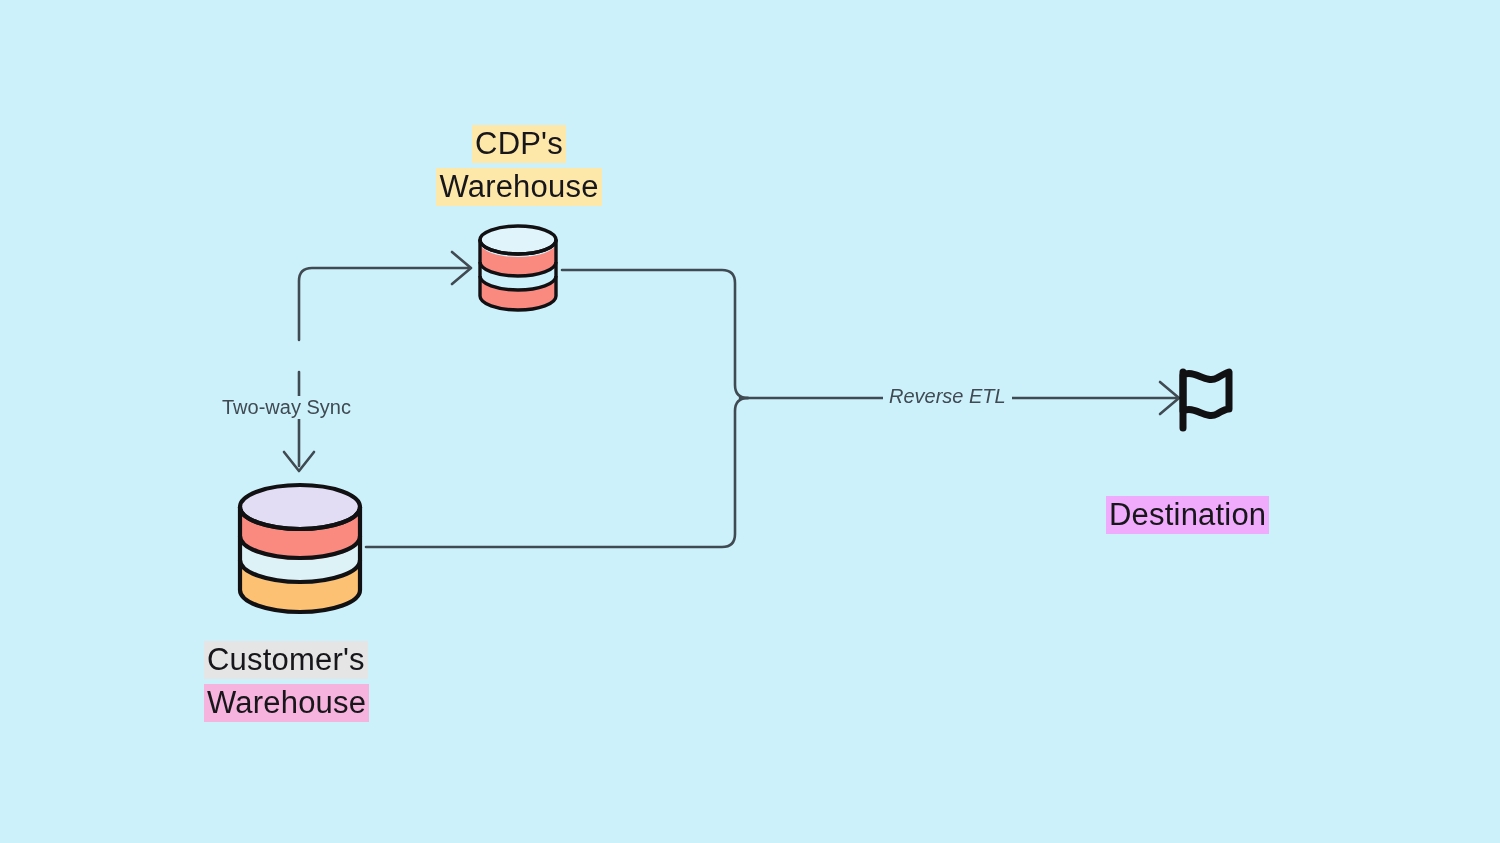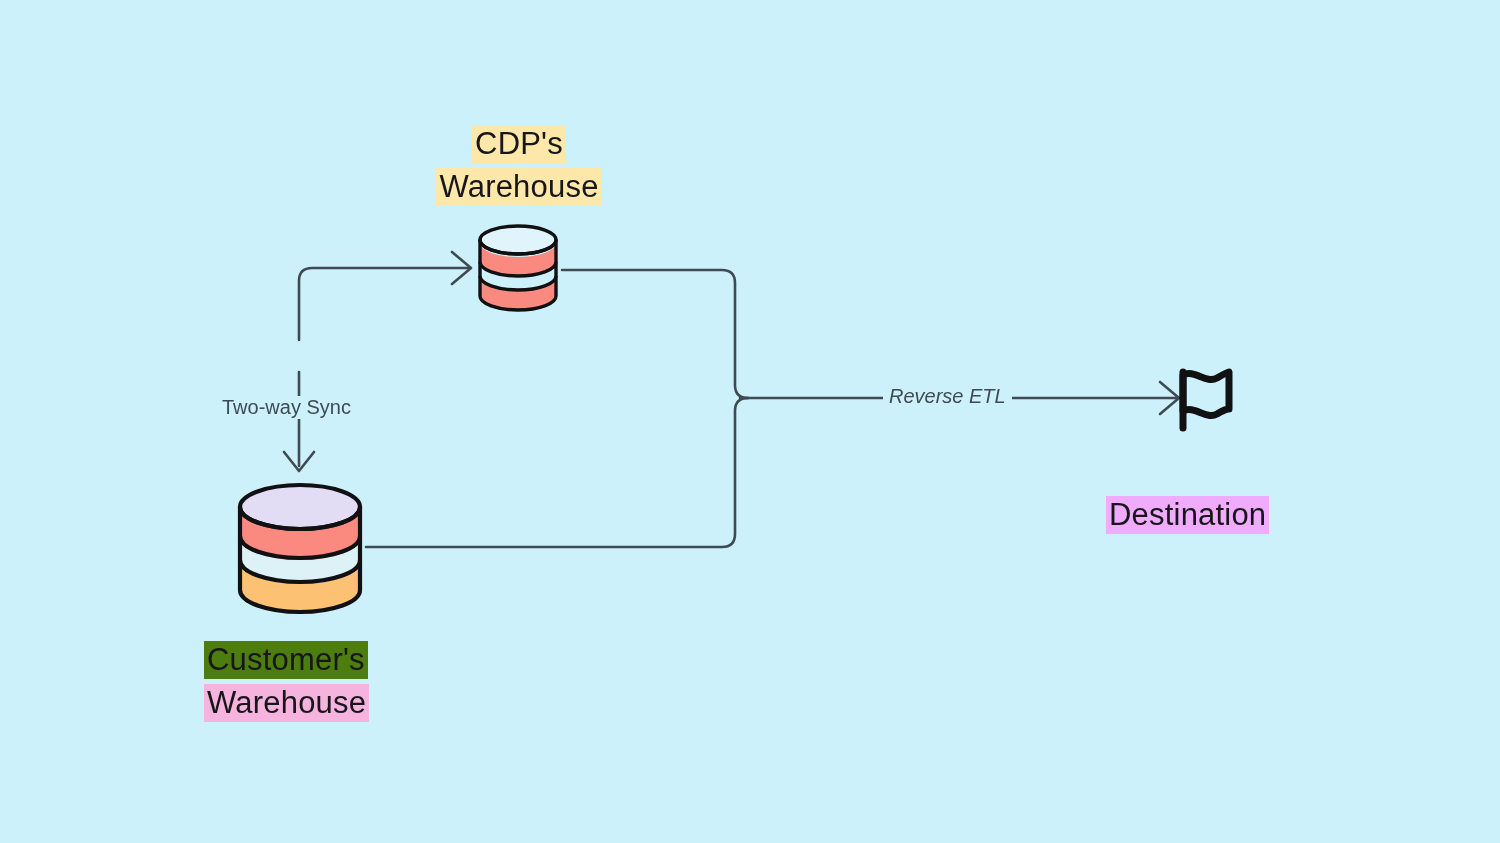--- a/index.html
+++ b/index.html
@@ -136,21 +136,21 @@
       <path d="M 1183 372 L 1183 428" fill="none" stroke="#111013" stroke-width="7" stroke-linecap="round"></path>
 
       <path d="M 1183 375 C 1194 369 1206 384 1217 378 C 1222 375 1226 373 1229 372
                L 1229 409 C 1226 409 1222 411 1217 414 C 1206 420 1194 405 1183 411 Z" fill="none" stroke="#111013" stroke-width="7" stroke-linejoin="round" stroke-linecap="round"></path>
     </g>
 
   </svg>
 
   <div class="node-label label-cdp"><span class="hl" style="background:#fde7a9">CDP's</span><br><span class="hl" style="background:#fde7a9">Warehouse</span></div>
 
-  <div class="node-label label-customer"><span class="hl" style="background:#4d7c0f">Customer's</span><br><span class="hl" style="background:#f5b3dd">Warehouse</span></div>
+  <div class="node-label label-customer"><span class="hl" style="background:#e5e5e5">Customer's</span><br><span class="hl" style="background:#f5b3dd">Warehouse</span></div>
 
   <div class="node-label label-dest"><br><span class="hl" style="background:#f0abfc">Destination</span></div>
 
   <div class="edge-label label-twoway">Two-way Sync</div>
 
   <div class="edge-label label-retl">Reverse ETL</div>
 
 </div>
 
 </body></html>

